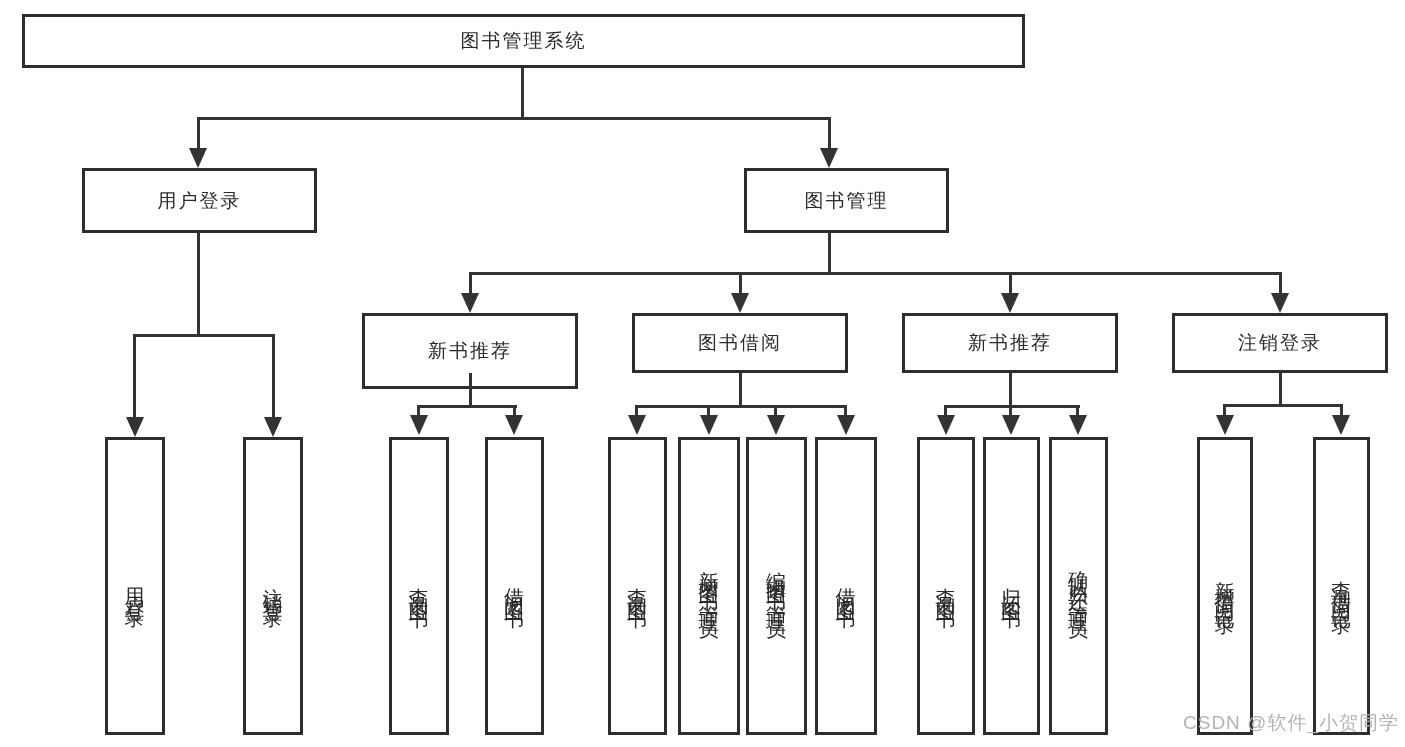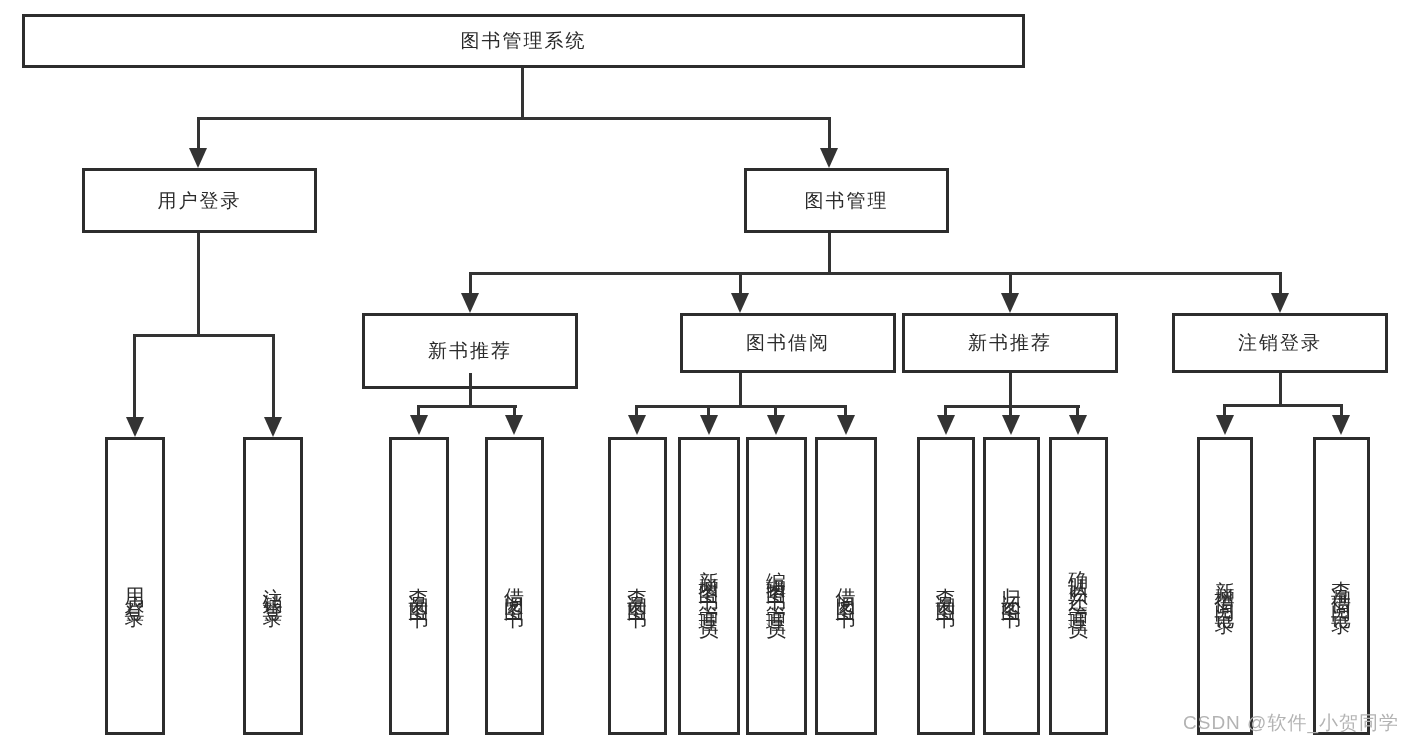--- a/index.html
+++ b/index.html
@@ -83,21 +83,21 @@
   <div class="vline" style="left:469px;top:272px;height:23px;"></div>
   <div class="arrow" style="left:461px;top:293px;"></div>
   <div class="vline" style="left:739px;top:272px;height:23px;"></div>
   <div class="arrow" style="left:731px;top:293px;"></div>
   <div class="vline" style="left:1009px;top:272px;height:23px;"></div>
   <div class="arrow" style="left:1001px;top:293px;"></div>
   <div class="vline" style="left:1279px;top:272px;height:23px;"></div>
   <div class="arrow" style="left:1271px;top:293px;"></div>
 
   <div class="box" style="left:362px;top:313px;width:216px;height:76px;">新书推荐</div>
-  <div class="box" style="left:632px;top:313px;width:216px;height:60px;margin-left:48px;">图书借阅</div>
+  <div class="box" style="left:632px;top:313px;width:216px;height:60px;">图书借阅</div>
   <div class="box" style="left:902px;top:313px;width:216px;height:60px;">新书推荐</div>
   <div class="box" style="left:1172px;top:313px;width:216px;height:60px;">注销登录</div>
 
   <div class="vline" style="left:469px;top:373px;height:35px;"></div>
   <div class="hline" style="left:417px;top:405px;width:100px;"></div>
   <div class="vline" style="left:417px;top:405px;height:14px;"></div>
   <div class="arrow" style="left:410px;top:415px;"></div>
   <div class="vline" style="left:513px;top:405px;height:14px;"></div>
   <div class="arrow" style="left:505px;top:415px;"></div>
 

